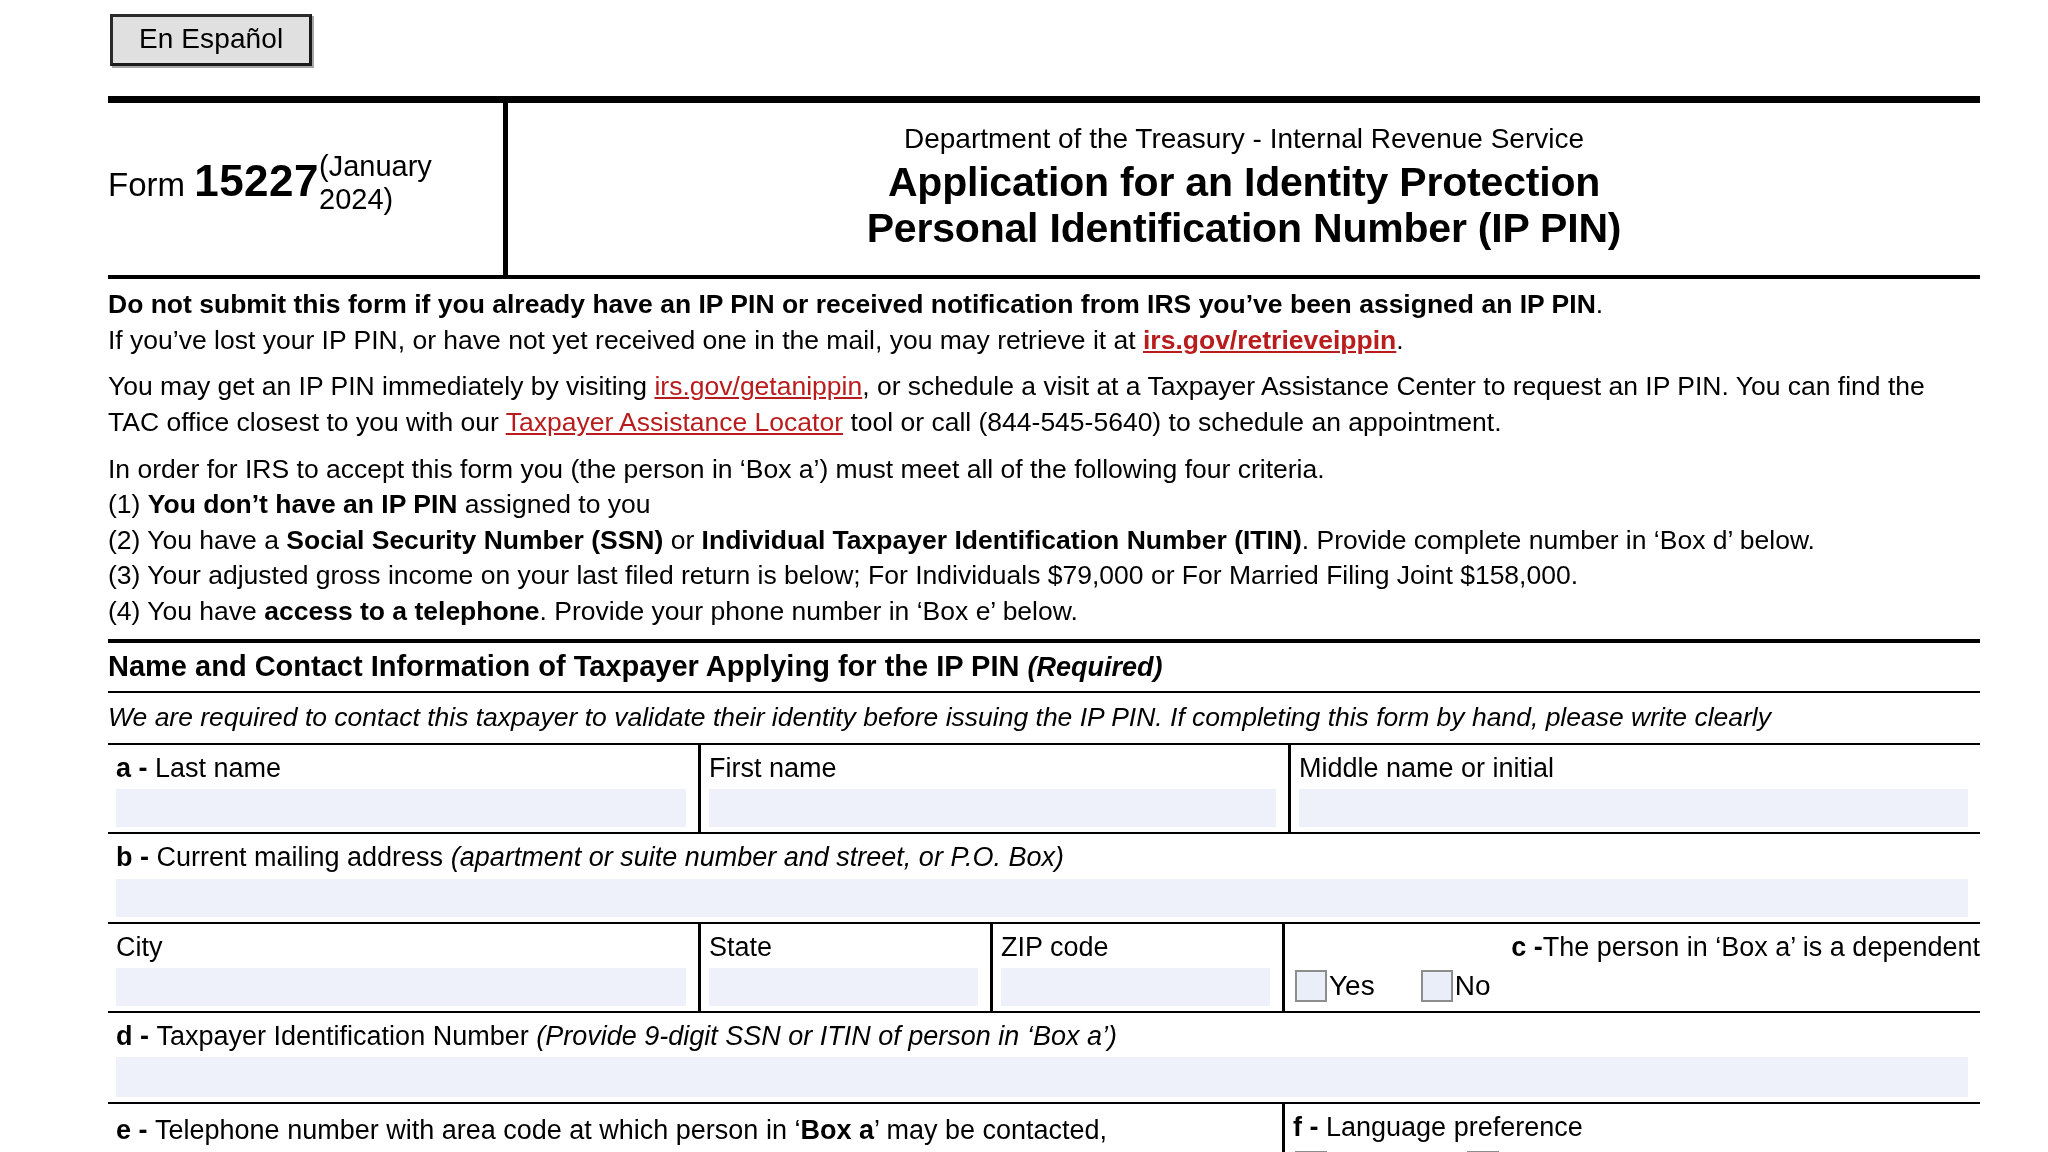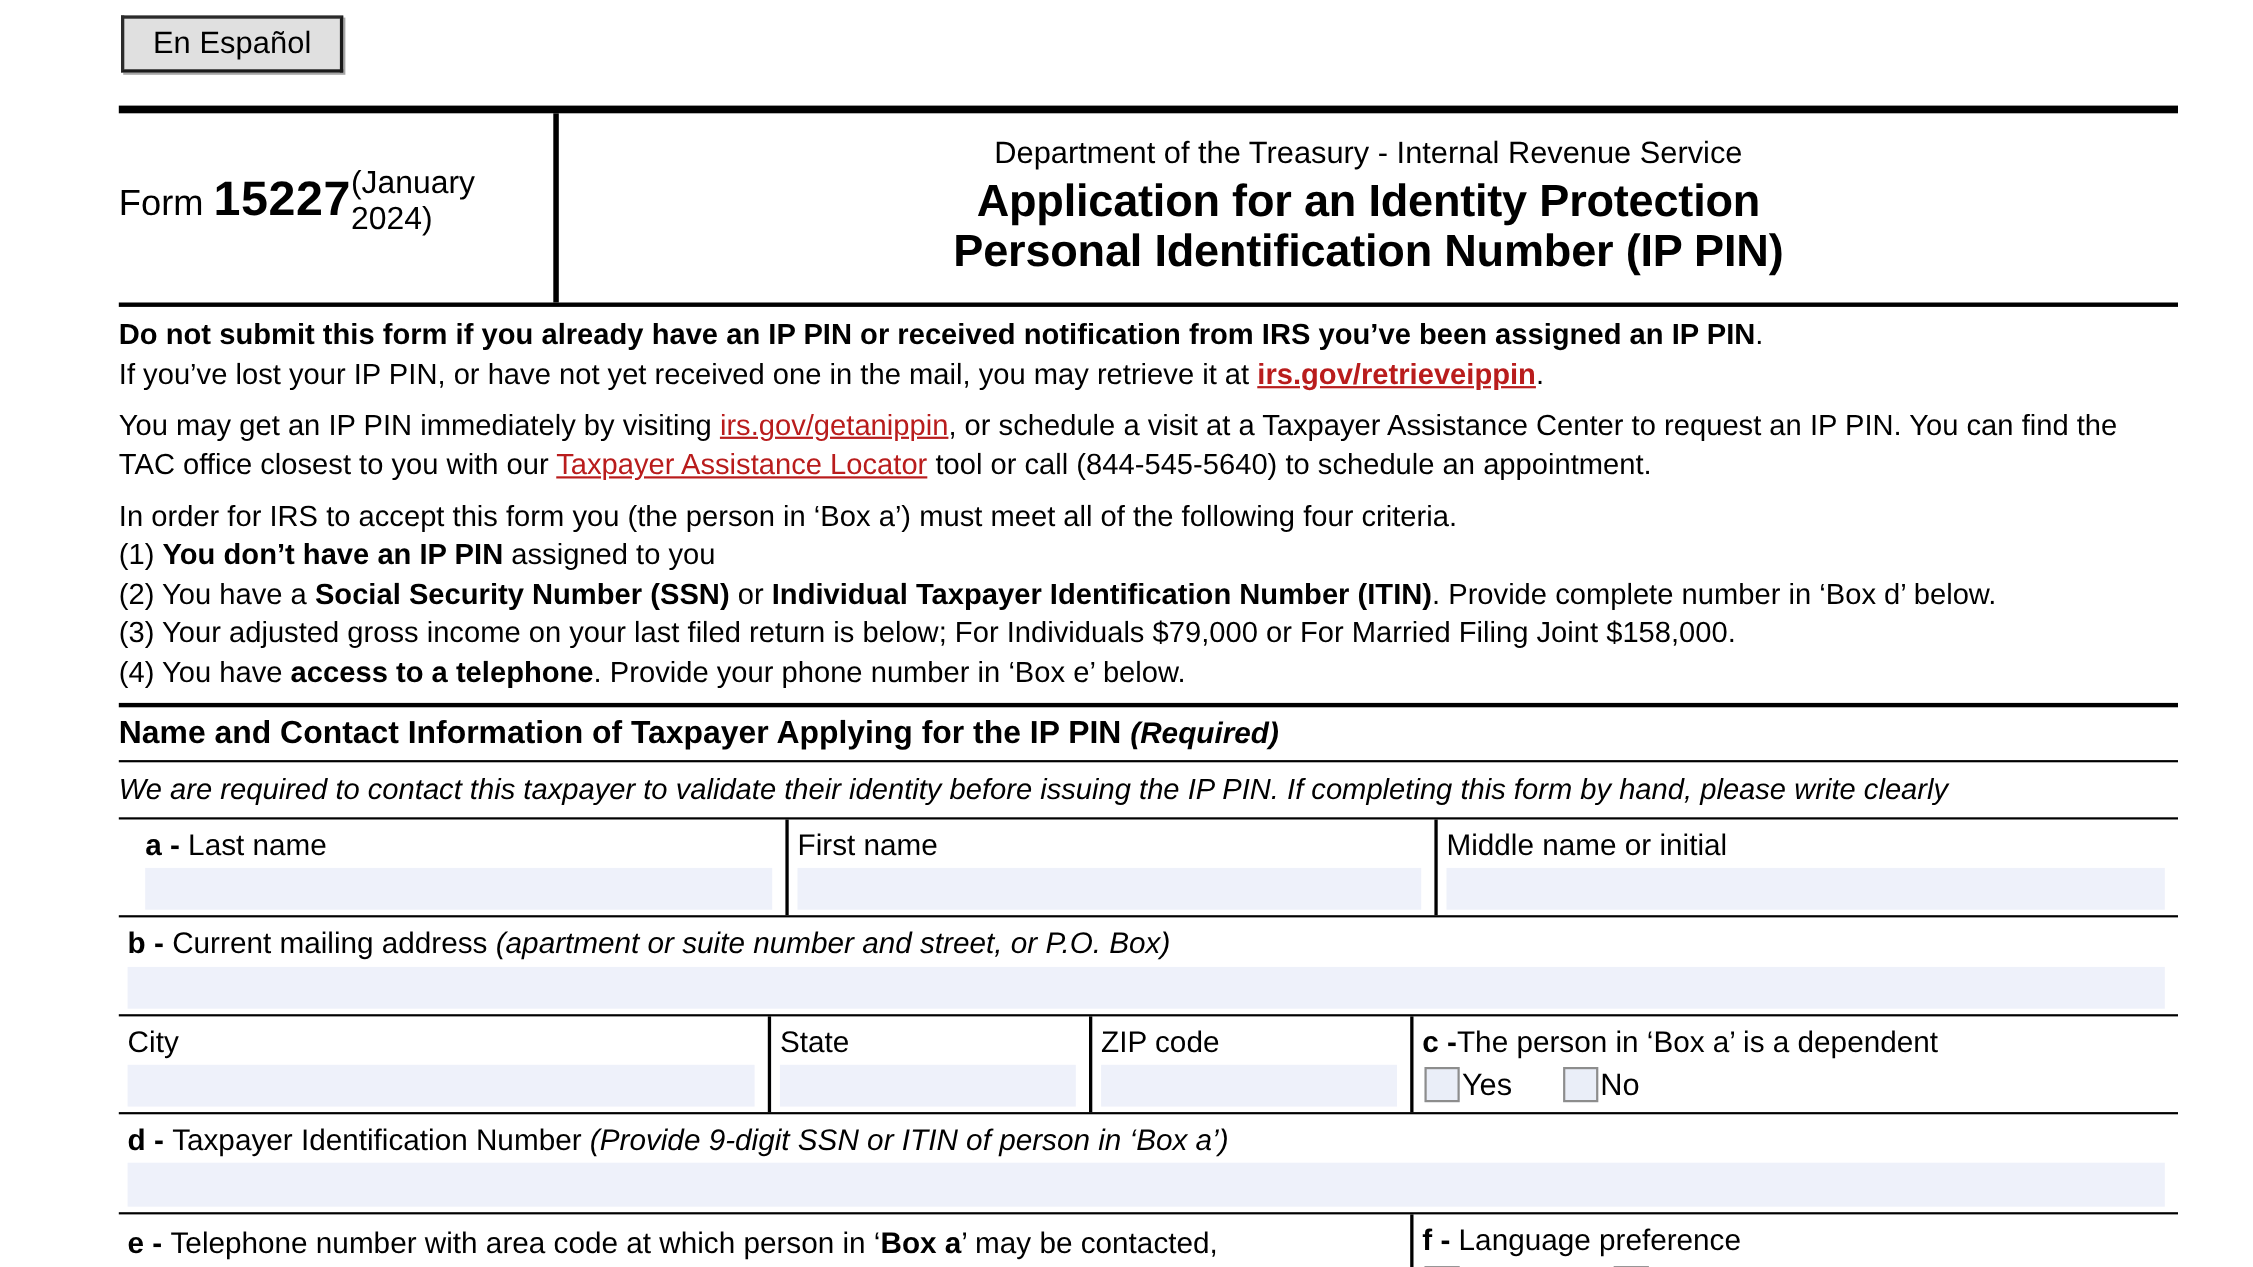--- a/index.html
+++ b/index.html
@@ -280,21 +280,21 @@
 
     <div class="section-head"><span>Name and Contact Information of Taxpayer Applying for the IP PIN </span><span class="req">(Required)</span></div>
 
     <div class="rule-thin"></div>
 
     <div class="section-note">We are required to contact this taxpayer to validate their identity before issuing the IP PIN. If completing this form by hand, please write clearly</div>
 
     <div class="rule-thin"></div>
 
     <div class="row">
-      <div class="cell" style="width:590px;margin-left:16px;">
+      <div class="cell" style="width:590px;">
         <div class="cell-label"><span class="bx">a - </span><span>Last name</span></div>
         <div class="input-box"></div>
       </div>
       <div class="cell" style="width:590px;">
         <div class="cell-label">First name</div>
         <div class="input-box"></div>
       </div>
       <div class="cell" style="flex:1 1 auto;">
         <div class="cell-label">Middle name or initial</div>
         <div class="input-box"></div>
@@ -318,21 +318,21 @@
         <div class="input-box"></div>
       </div>
       <div class="cell" style="width:292px;">
         <div class="cell-label">State</div>
         <div class="input-box"></div>
       </div>
       <div class="cell" style="width:292px;">
         <div class="cell-label">ZIP code</div>
         <div class="input-box"></div>
       </div>
-      <div class="cell" style="flex:1 1 auto;">
+      <div class="cell" style="flex:1 1 auto;text-align:right;">
         <div class="cell-label"><span class="bx">c -</span><span>The person in ‘Box a’ is a dependent</span></div>
         <div class="cb-row">
           <span class="cb"></span>
           <span class="cb-label">Yes</span>
           <span class="cb"></span>
           <span class="cb-label">No</span>
         </div>
       </div>
     </div>
 

